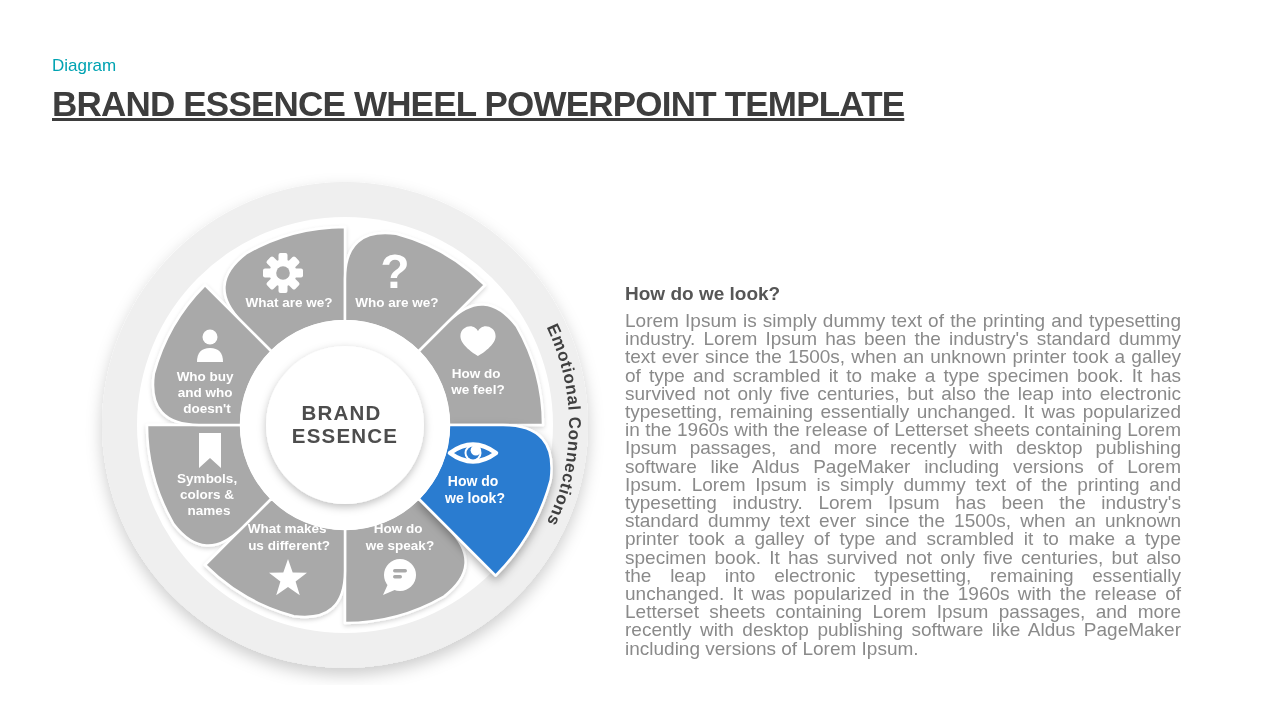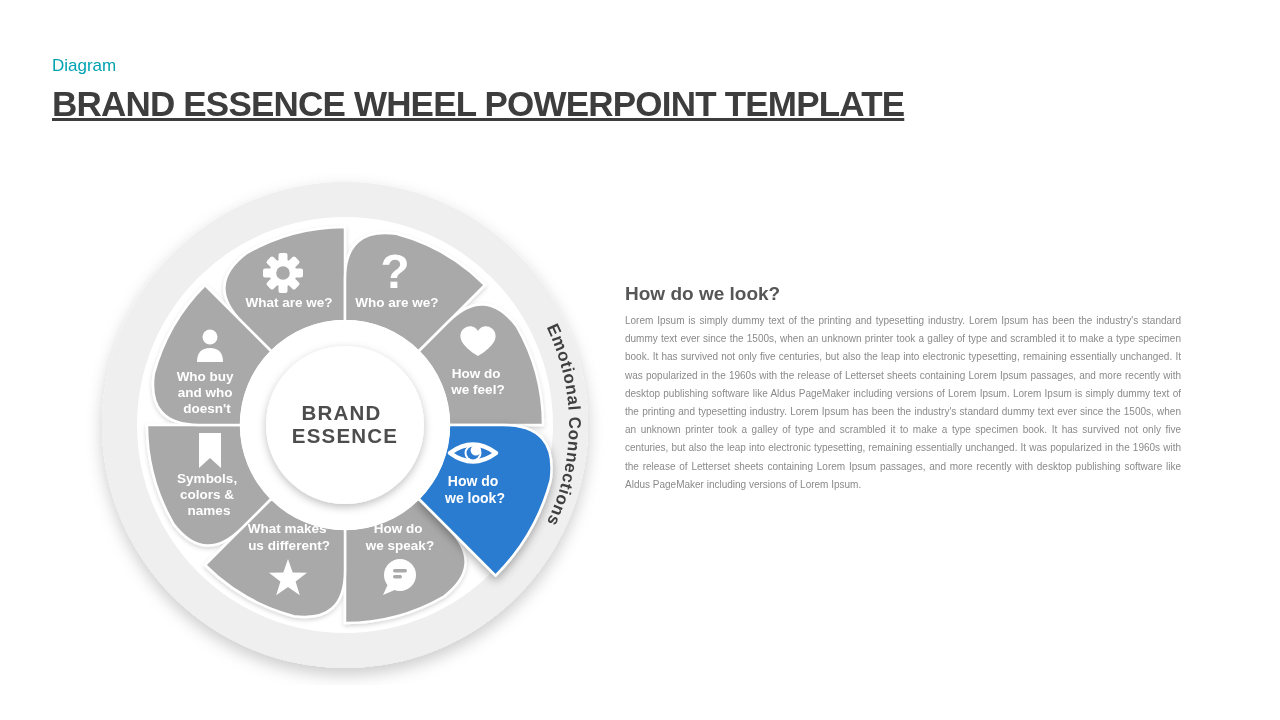--- a/index.html
+++ b/index.html
@@ -10,21 +10,21 @@
          color:#3d3d3d;letter-spacing:-0.8px;white-space:nowrap;text-decoration:underline;}
   .wheel-svg{position:absolute;left:85px;top:165px;width:520px;height:520px;}
   .petal{fill:#a9a9a9;stroke:#ffffff;stroke-width:2.5;stroke-linejoin:round;}
   .petal.hl{fill:#2b7bd0;}
   .seg-label{fill:#ffffff;font-size:13.5px;font-weight:bold;text-anchor:middle;}
   .seg-label.hl{font-size:14px;}
   .ring-text{fill:#404040;font-size:17px;font-weight:bold;letter-spacing:0.6px;}
   .center-text{fill:#4d4d4d;font-size:20.5px;font-weight:bold;letter-spacing:1.2px;text-anchor:middle;}
   .panel{position:absolute;left:625px;top:283px;width:556px;}
   .panel h2{margin:0 0 7px 0;font-size:19px;font-weight:bold;color:#565656;}
-  .panel p{margin:0;font-size:10px;line-height:18.2px;color:#8a8a8a;text-align:justify;}
+  .panel p{margin:0;font-size:19px;line-height:18.2px;color:#8a8a8a;text-align:justify;}
 </style>
 </head>
 <body>
 
 <div class="stage">
 
   <div class="kicker">Diagram</div>
   <h1 class="title">BRAND ESSENCE WHEEL POWERPOINT TEMPLATE</h1>
 
   <svg class="wheel-svg" viewBox="-260 -260 520 520">

